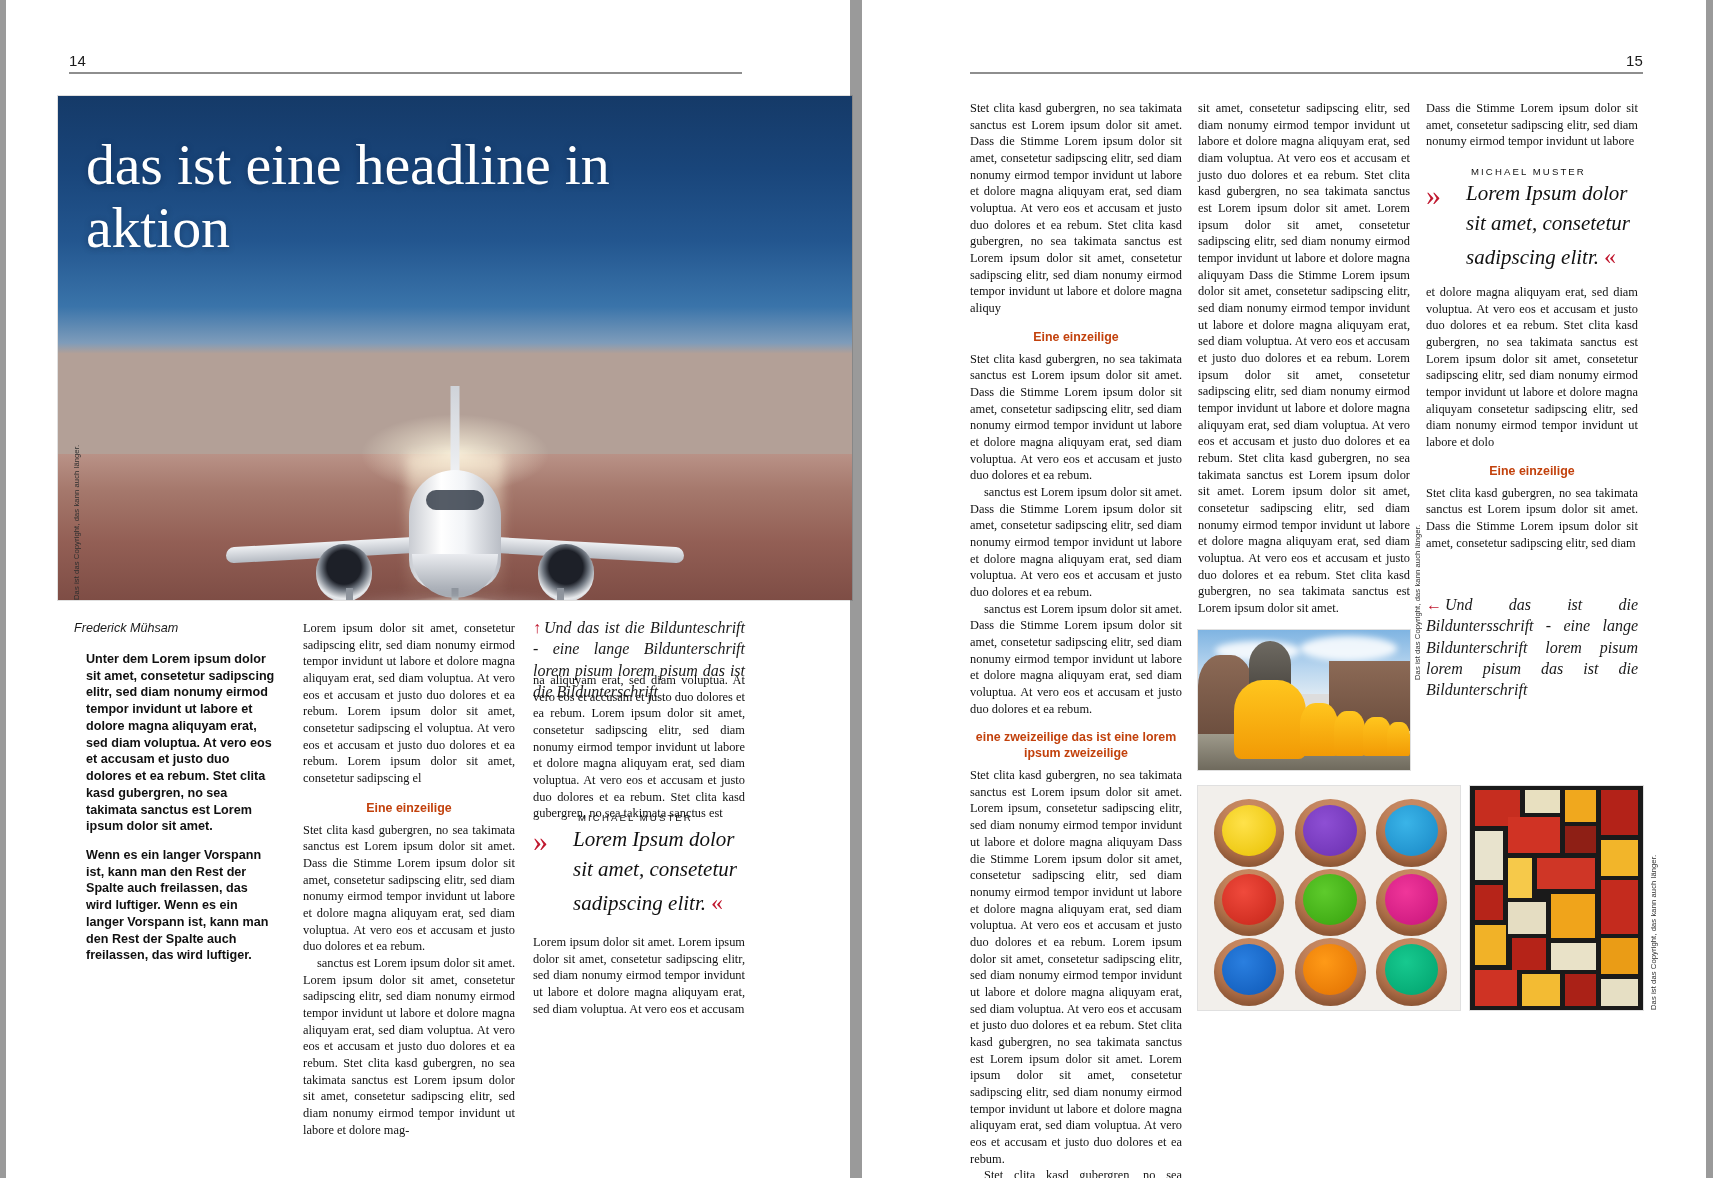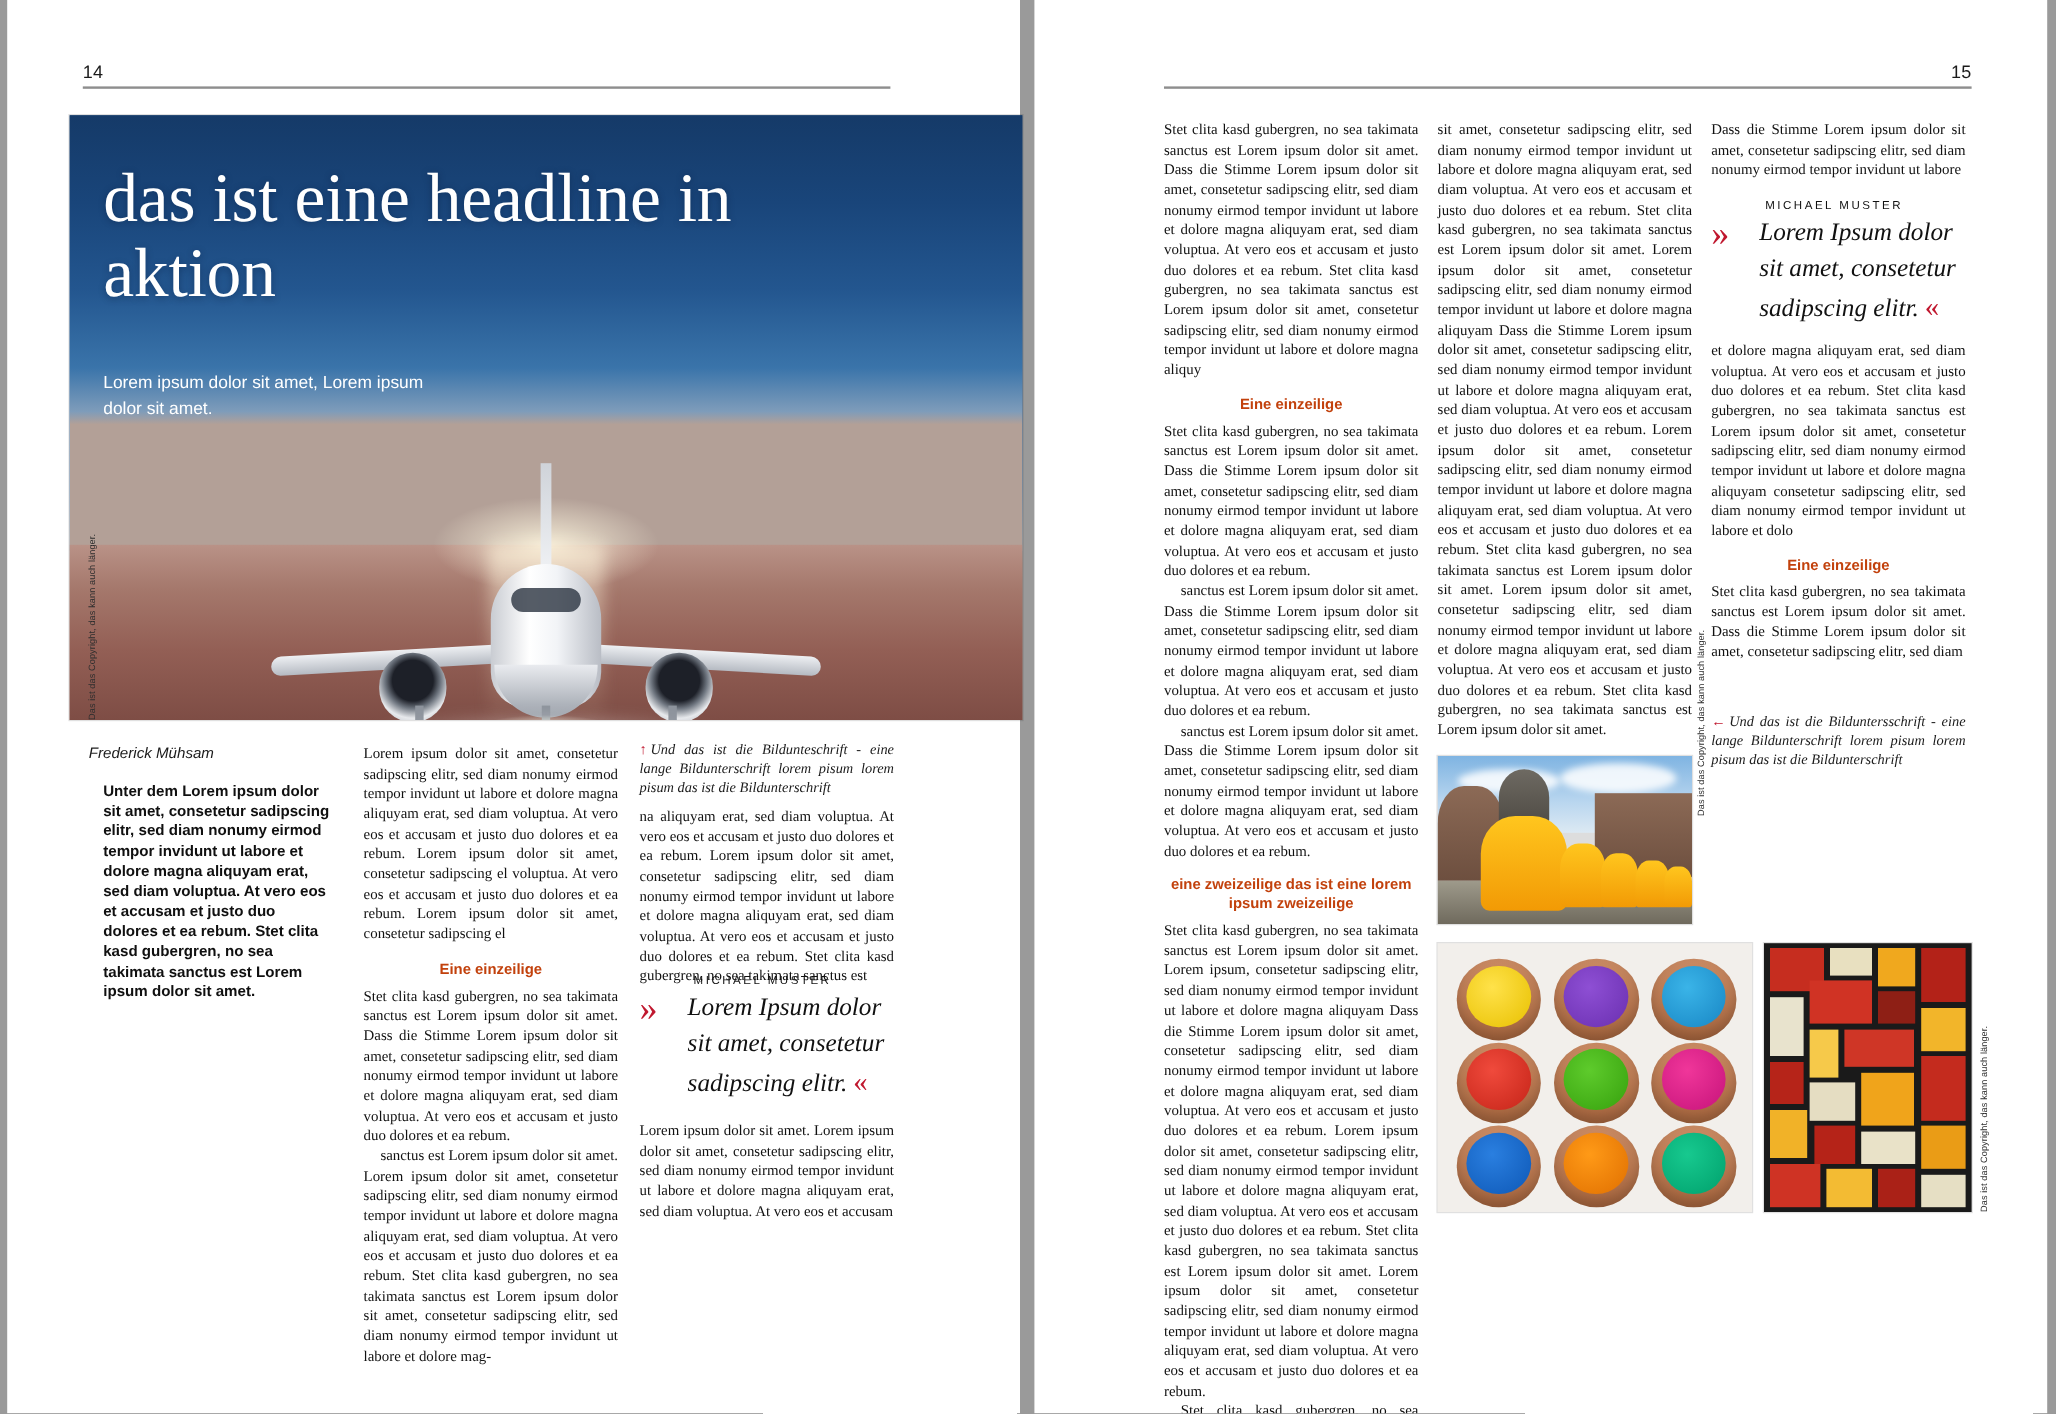--- a/index.html
+++ b/index.html
@@ -47,21 +47,21 @@
   .col{position:absolute;font-family:"Liberation Serif",serif;font-size:12.4px;line-height:1.345;color:#111;text-align:justify;}
   .col p{margin:0;text-indent:0;}
   .col p + p{text-indent:14px;}
   .lead{font-family:"Liberation Sans",sans-serif;font-weight:bold;font-size:12.6px;line-height:1.33;text-align:left;color:#101010;}
   .lead p{margin:12px;}
   .lead p + p{margin-top:0;text-indent:0;}
   .byline{font-family:"Liberation Sans",sans-serif;font-style:italic;font-size:12.6px;color:#1a1a1a;}
   .subhead{font-family:"Liberation Sans",sans-serif;font-weight:bold;font-size:12.4px;line-height:1.28;color:#c2410c;text-align:center;}
 
   
-  .caption{position:absolute;font-family:"Liberation Serif",serif;font-style:italic;font-size:12px;line-height:1.33;color:#1a1a1a;text-align:justify;}
+  .caption{position:absolute;font-family:"Liberation Serif",serif;font-style:italic;font-size:16px;line-height:1.33;color:#1a1a1a;text-align:justify;}
   .caption .arrow{color:#c0182f;font-style:normal;font-weight:bold;padding-right:3px;}
 
   
   .pq{position:absolute;}
   .pq .chev{position:absolute;left:0;top:14px;color:#c0182f;font-size:30px;line-height:1;letter-spacing:-10px;font-family:"Liberation Serif",serif;}
   .pq .who{font-family:"Liberation Sans",sans-serif;font-size:9.6px;letter-spacing:2.1px;color:#111;margin-left:45px;}
   .pq .qt{font-family:"Liberation Serif",serif;font-style:italic;font-size:21px;line-height:1.42;color:#111;margin-left:40px;margin-top:2px;}
   .pq .chev-end{color:#c0182f;font-style:normal;font-size:24px;letter-spacing:-8px;padding-left:5px;}
   .pq2 .qt{margin-left:40px;}
 
@@ -111,29 +111,29 @@
         <div class="engine l"></div>
         <div class="engine r"></div>
         <div class="gear c"></div>
         <div class="gear l"></div>
         <div class="gear r"></div>
         <div class="headlamp"></div>
       </div>
       <div class="vapour"></div>
 
       <div class="hero-head">das ist eine headline in aktion</div>
-      <div class="hero-sub">Lorem ipsum dolor sit amet, Lorem ipsum dolor sit amet.</div>
     </div>
 
     <div class="vcredit" style="left:66px;top:600px;">Das ist das Copyright, das kann auch länger.</div>
 
     <div class="col" style="left:68px;top:620px;width:213px;">
       <div class="byline" style="margin-bottom:14px;">Frederick Mühsam</div>
       <div class="lead">
         <p>Unter dem Lorem ipsum dolor sit amet, consetetur sadipscing elitr, sed diam nonumy eirmod tempor invidunt ut labore et dolore magna aliquyam erat, sed diam voluptua. At vero eos et accusam et justo duo dolores et ea rebum. Stet clita kasd gubergren, no sea takimata sanctus est Lorem ipsum dolor sit amet.</p>
+        <p>Wenn es ein langer Vorspann ist, kann man den Rest der Spalte auch freilassen, das wird luftiger. Wenn es ein langer Vorspann ist, kann man den Rest der Spalte auch freilassen, das wird luftiger.</p>
       </div>
     </div>
 
     <div class="col" style="left:297px;top:620px;width:212px;">
       <p>Lorem ipsum dolor sit amet, consetetur sadipscing elitr, sed diam nonumy eirmod tempor invidunt ut labore et dolore magna aliquyam erat, sed diam voluptua. At vero eos et accusam et justo duo dolores et ea rebum. Lorem ipsum dolor sit amet, consetetur sadipscing el voluptua. At vero eos et accusam et justo duo dolores et ea rebum. Lorem ipsum dolor sit amet, consetetur sadipscing el</p>
       <div class="subhead" style="margin:14px 0 5px;">Eine einzeilige</div>
       <p>Stet clita kasd gubergren, no sea takimata sanctus est Lorem ipsum dolor sit amet. Dass die Stimme Lorem ipsum dolor sit amet, consetetur sadipscing elitr, sed diam nonumy eirmod tempor invidunt ut labore et dolore magna aliquyam erat, sed diam voluptua. At vero eos et accusam et justo duo dolores et ea rebum.</p>
       <p>sanctus est Lorem ipsum dolor sit amet. Lorem ipsum dolor sit amet, consetetur sadipscing elitr, sed diam nonumy eirmod tempor invidunt ut labore et dolore magna aliquyam erat, sed diam voluptua. At vero eos et accusam et justo duo dolores et ea rebum. Stet clita kasd gubergren, no sea takimata sanctus est Lorem ipsum dolor sit amet, consetetur sadipscing elitr, sed diam nonumy eirmod tempor invidunt ut labore et dolore mag-</p>
     </div>
 

